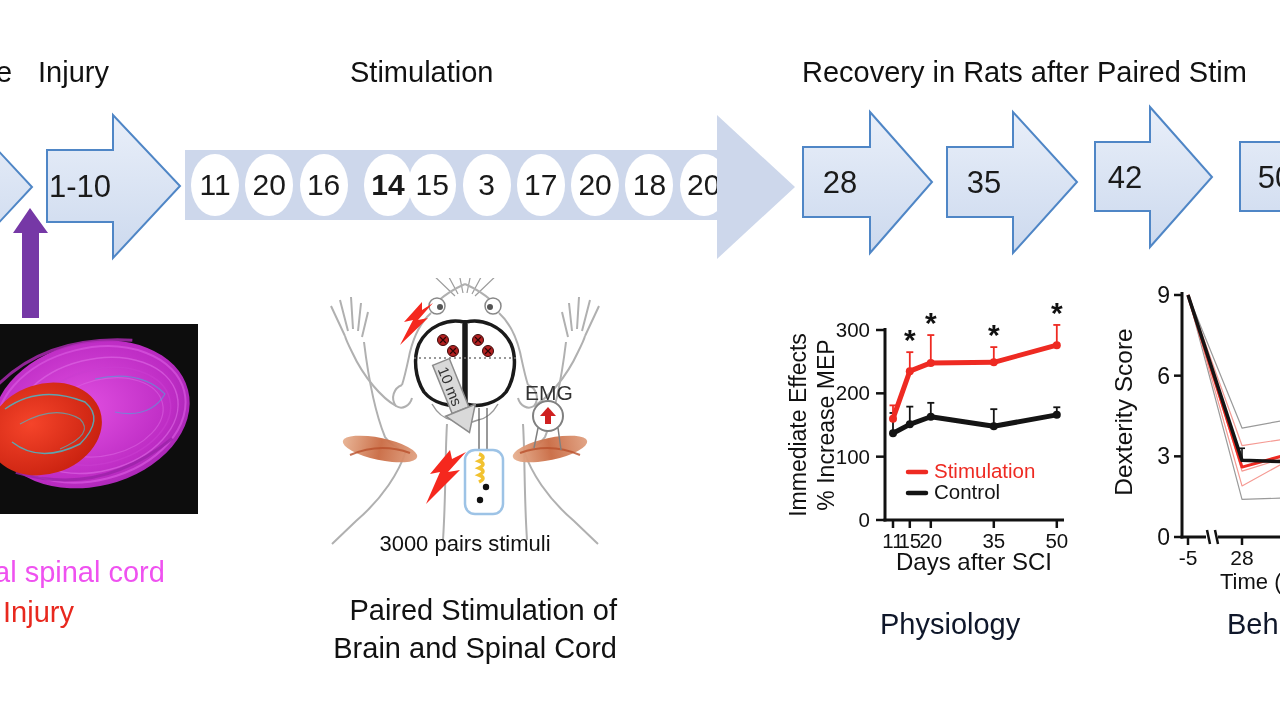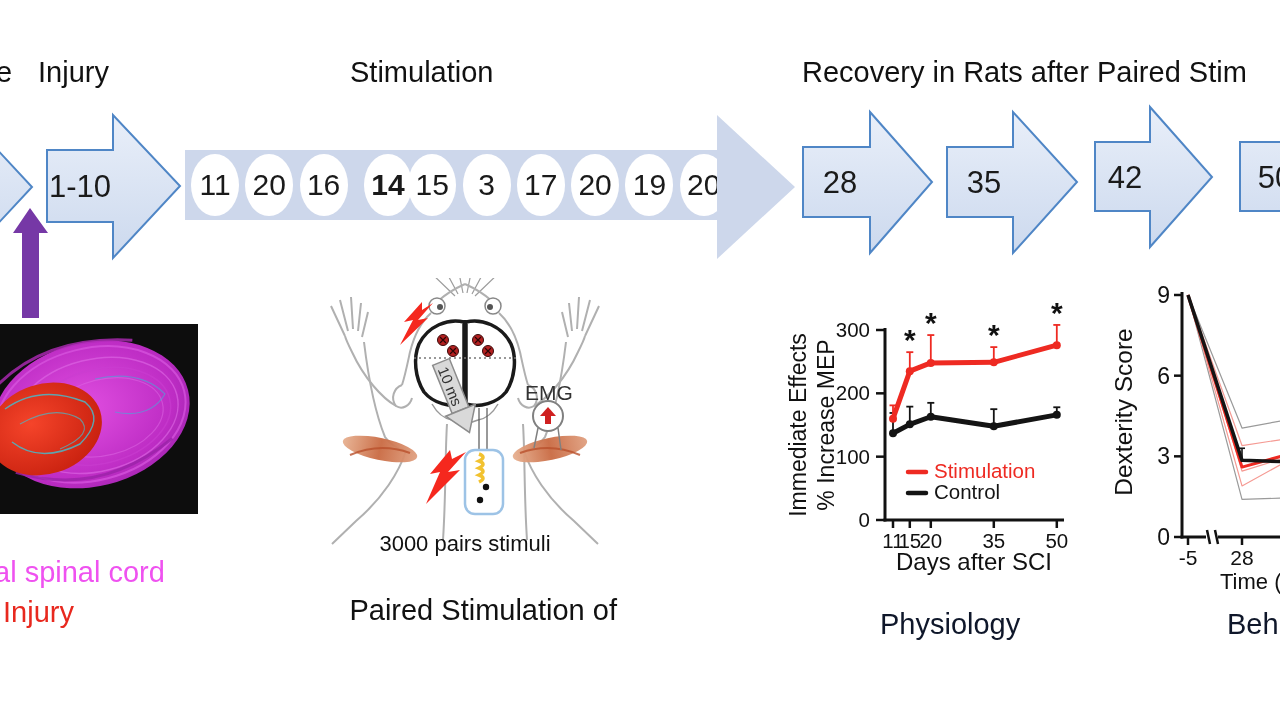--- a/index.html
+++ b/index.html
@@ -62,21 +62,21 @@
 
 <div id="stim-band" class="abs" style="left:185px;top:150px;width:532px;height:70px;">
     <div class="day-oval" style="left: 6px;">11</div>
     <div class="day-oval" style="left: 60.3px;">20</div>
     <div class="day-oval" style="left: 114.6px;">16</div>
     <div class="day-oval" style="left: 179px; font-weight: bold;">14</div>
     <div class="day-oval" style="left: 223.2px;">15</div>
     <div class="day-oval" style="left: 277.5px;">3</div>
     <div class="day-oval" style="left: 331.8px;">17</div>
     <div class="day-oval" style="left: 386.1px;">20</div>
-    <div class="day-oval" style="left: 440.4px;">19</div>
+    <div class="day-oval" style="left: 440.4px;">18</div>
     <div class="day-oval" style="left: 494.7px;">20</div>
   </div>
 <svg class="abs" style="left:717px;top:113px;" width="82" height="148">
   <polygon points="0,37 0,2 78,74 0,146 0,109" fill="#cdd7eb"></polygon>
 </svg>
 
 <svg class="abs" style="left:800px;top:108px;" width="140" height="150">
   <polygon points="3,39 70,39 70,4 132,74 70,145 70,109 3,109" fill="url(#arrowGrad)" stroke="#4f86c6" stroke-width="2"></polygon>
   <text class="arrow-num" x="40" y="85" text-anchor="middle">28</text>
 </svg>
@@ -210,20 +210,21 @@
       <polygon points="548,407 556,416 540,416"></polygon>
       <rect x="545" y="415" width="6" height="9"></rect>
     </g>
     <path d="M538,428 L534,448 M558,428 L561,450" stroke="#808080" stroke-width="1.5" fill="none"></path>
   </g>
 </svg>
 
 <div class="abs" style="left:340px;top:531px;width:250px;text-align:center;font-size:22px;">3000 pairs stimuli</div>
 <div class="abs" style="left:292px;top:591px;width:325px;text-align:right;font-size:29px;line-height:38px;">
   <div>Paired Stimulation of</div>
+  <div>Brain and Spinal Cord</div>
 </div>
 
 <svg id="chart-physiology" class="abs" style="left:758px;top:285px;" width="330" height="305">
     <line x1="127" y1="43" x2="127" y2="236.5" stroke="#111" stroke-width="3"></line>
     <line x1="125.5" y1="235" x2="306" y2="235" stroke="#111" stroke-width="3"></line>
     <line x1="118" y1="235" x2="127" y2="235" stroke="#111" stroke-width="2.5"></line>
     <text x="112" y="242" font-size="20.5" fill="#111" text-anchor="end">0</text>
     <line x1="118" y1="171.66666666666666" x2="127" y2="171.66666666666666" stroke="#111" stroke-width="2.5"></line>
     <text x="112" y="178.66666666666666" font-size="20.5" fill="#111" text-anchor="end">100</text>
     <line x1="118" y1="108.33333333333333" x2="127" y2="108.33333333333333" stroke="#111" stroke-width="2.5"></line>

